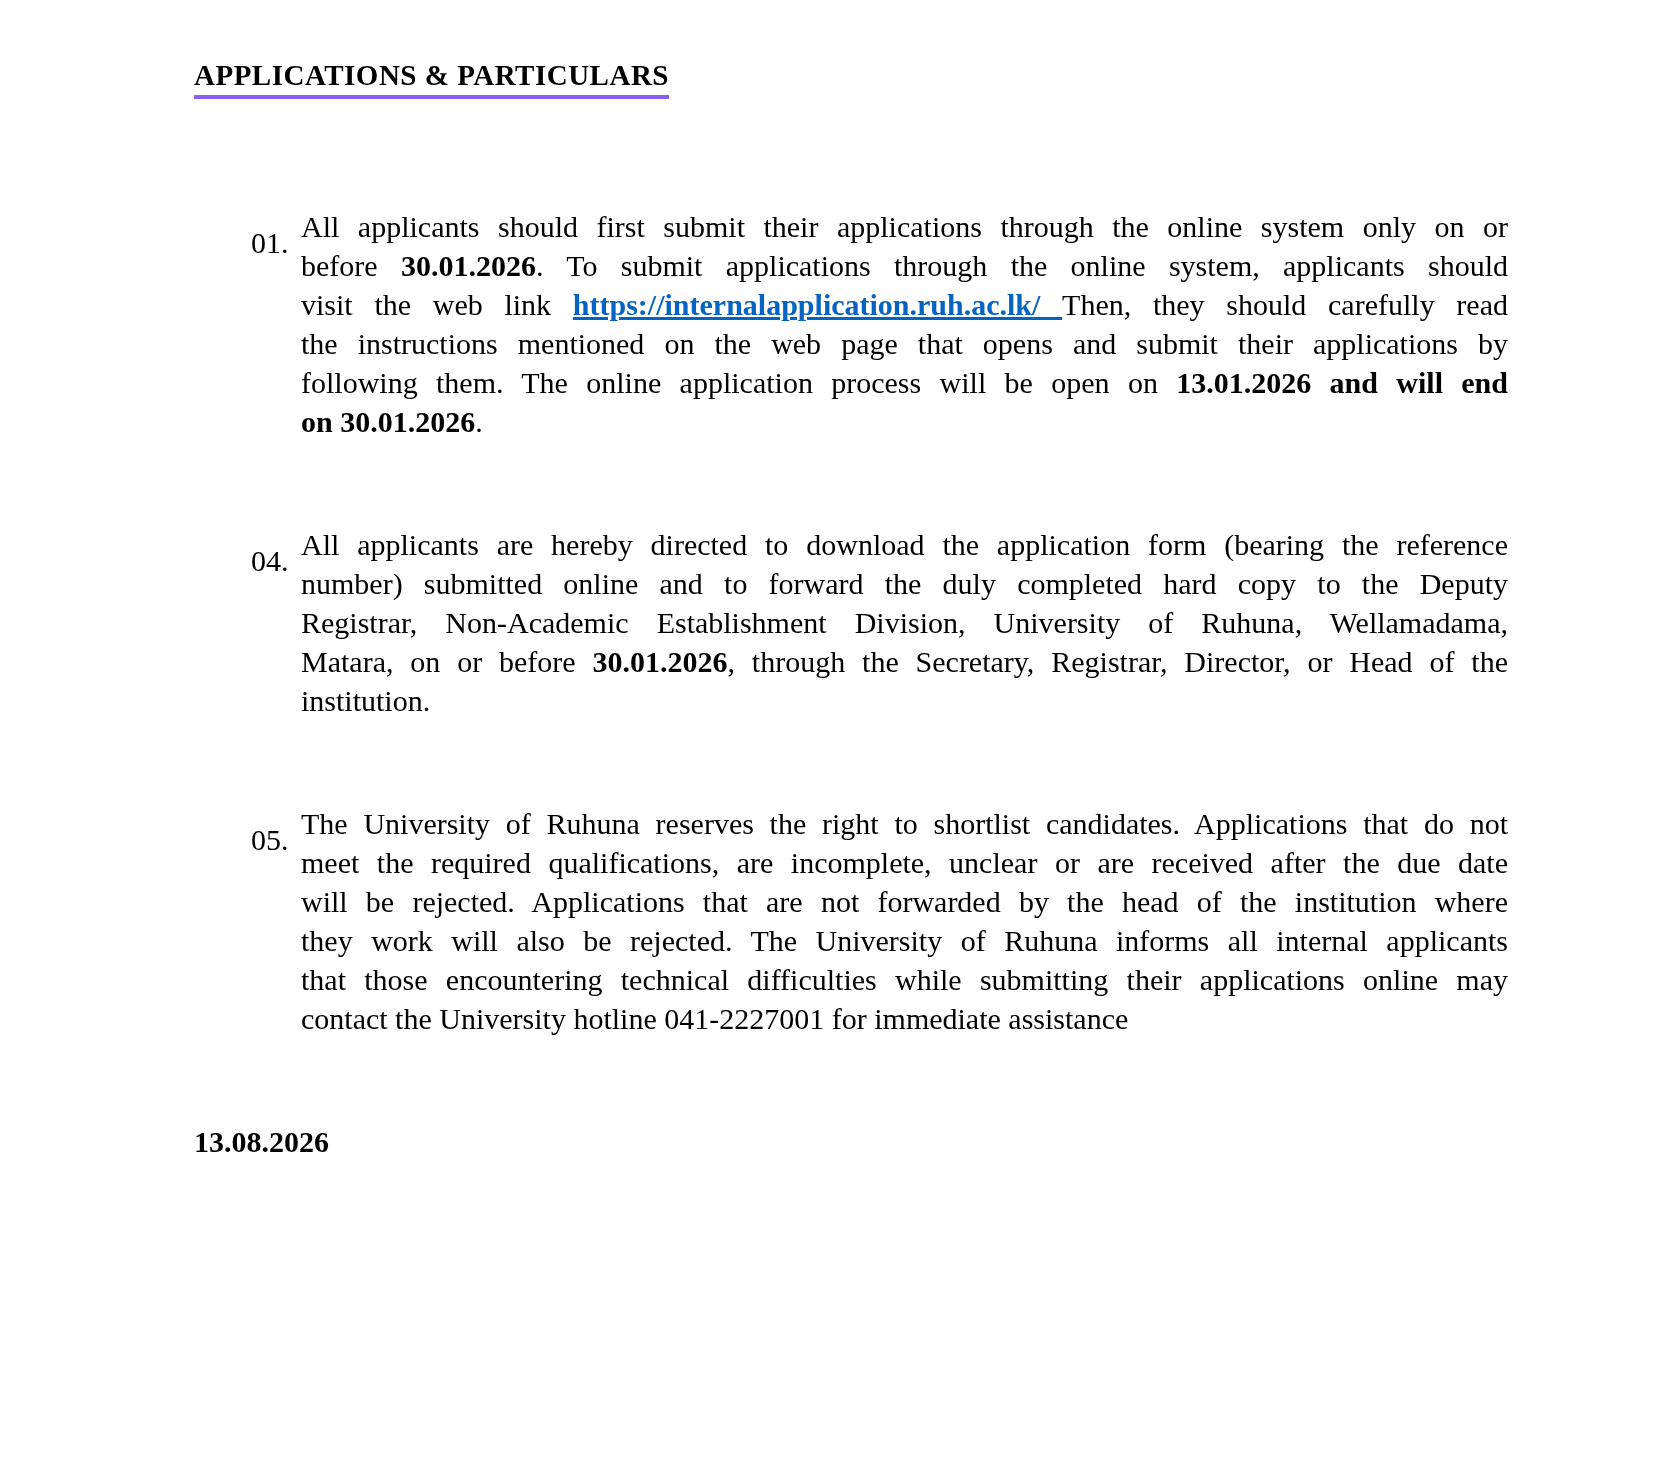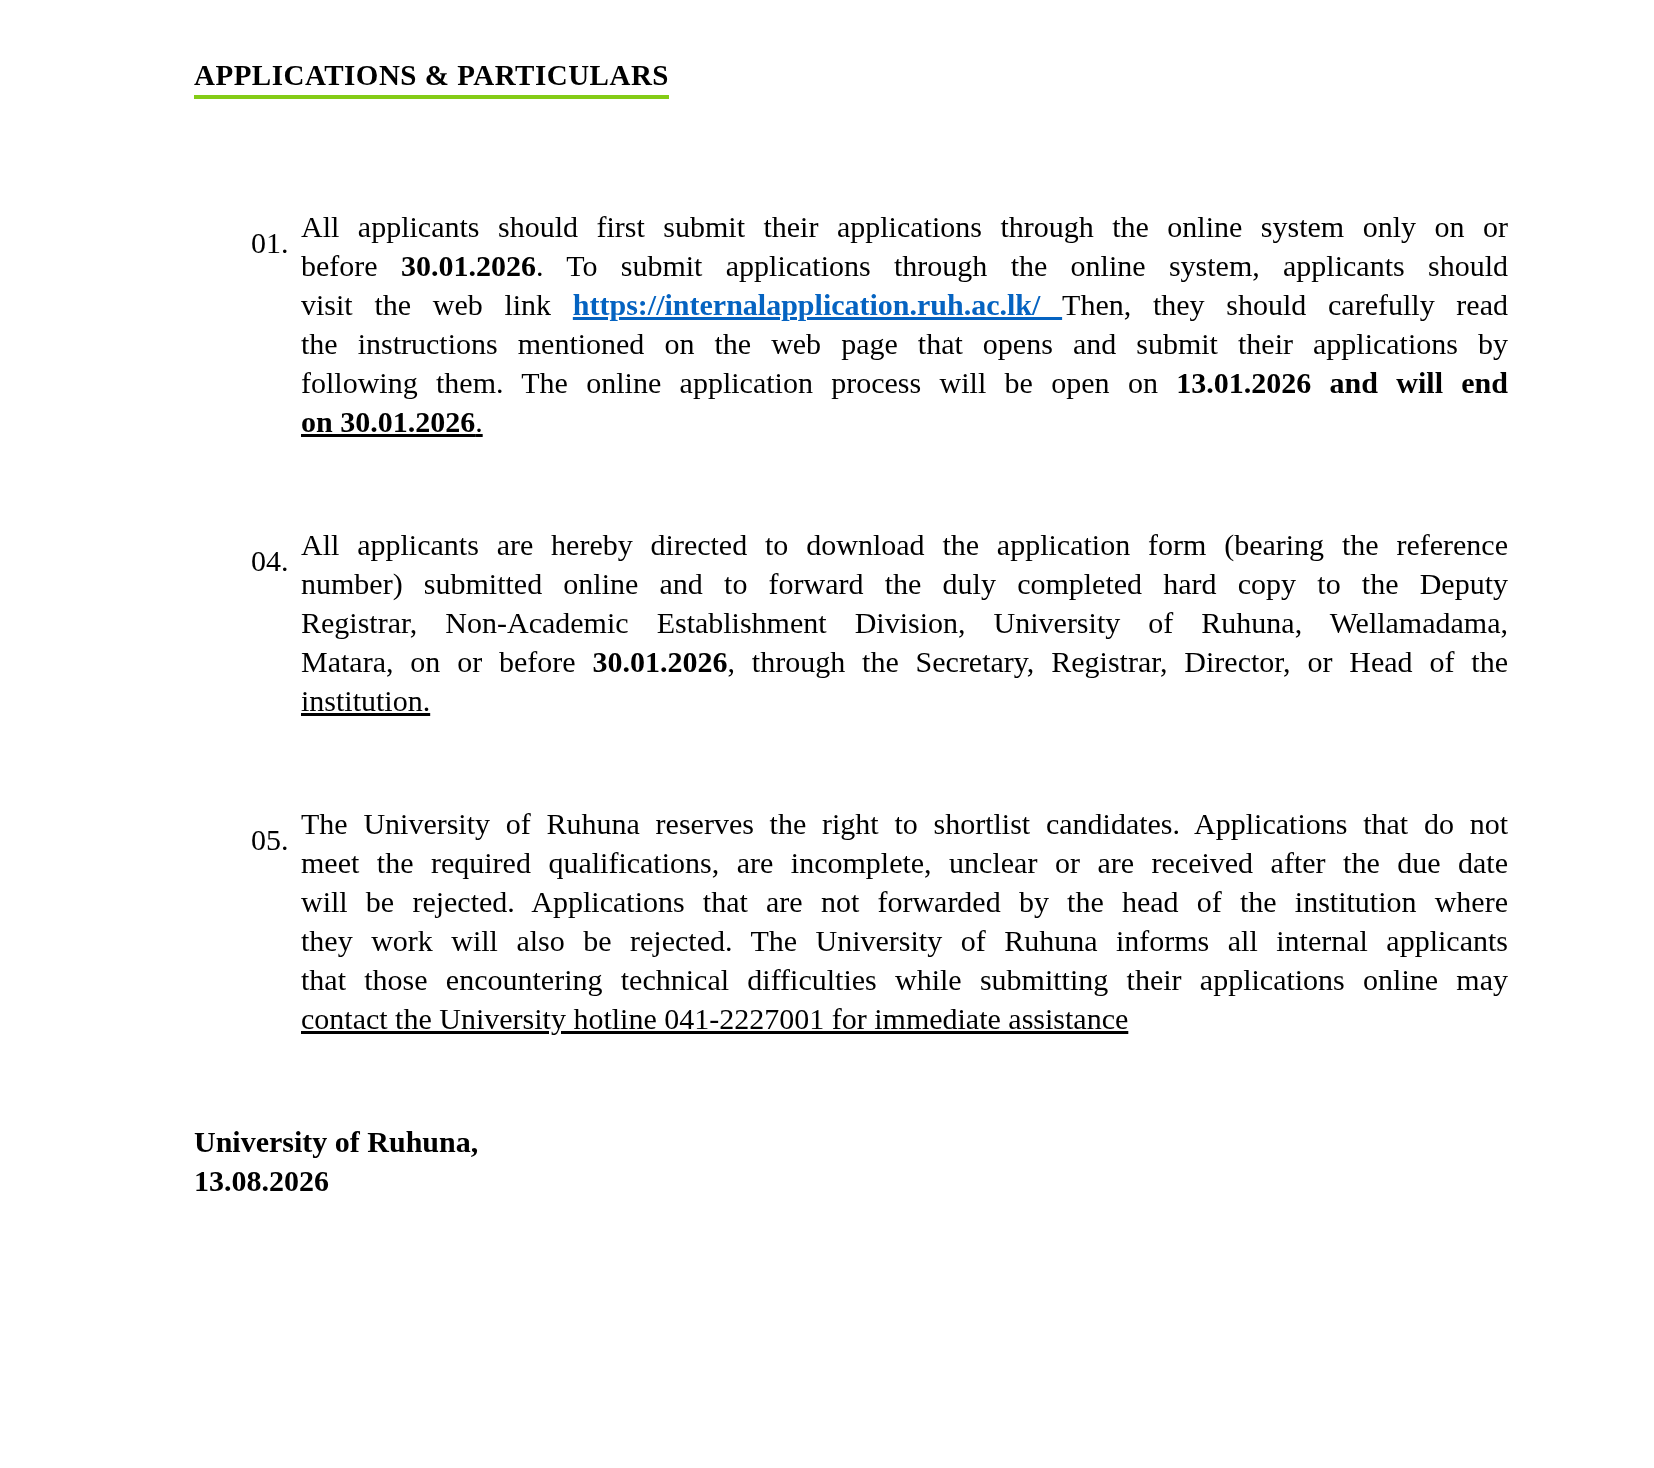--- a/index.html
+++ b/index.html
@@ -23,21 +23,21 @@
   .content {
     padding: 57px 0 0 194px;
   }
   .heading {
     display: inline-block;
     margin: 0;
     font-size: 29px;
     line-height: 36px;
     font-weight: bold;
     letter-spacing: 0.5px;
-    border-bottom: 4px solid #84cc16;
+    border-bottom: 4px solid #8b5cf6;
     padding-bottom: 2px;
   }
   .paras {
     margin-top: 108px;
   }
   .para {
     position: relative;
     width: 1207px;
     padding-left: 107px;
     font-size: 30px;
@@ -47,21 +47,20 @@
     margin: 0 0 84px 0;
   }
   .para .num {
     position: absolute;
     left: 57px;
     top: 16px;
     font-weight: normal;
   }
   .last-line {
     display: inline-block;
-    text-decoration: underline;
   }
   .bold {
     font-weight: bold;
   }
   a.doc-link {
     color: #0563C1;
     font-weight: bold;
     text-decoration: underline;
     cursor: pointer;
     margin-top: 24px;
@@ -94,18 +93,17 @@
       </div>
 
       <div class="para">
         <span class="num">05.</span>
         <div class="para-body"><span>The University of Ruhuna reserves the right to shortlist candidates. Applications that do not</span><br><span>meet the required qualifications, are incomplete, unclear or are received after the due date</span><br><span>will be rejected. Applications that are not forwarded by the head of the institution where</span><br><span>they work will also be rejected. The University of Ruhuna informs all internal applicants</span><br><span>that those encountering technical difficulties while submitting their applications online may</span><br><span class="last-line"><span>contact the University hotline 041-2227001 for immediate assistance</span></span></div>
       </div>
 
     </div>
 
     <div class="signature">
-      <div>University of Ruhuna,</div>
       <div>13.08.2026</div>
     </div>
 
   </div>
 </div>
 
 </body></html>

